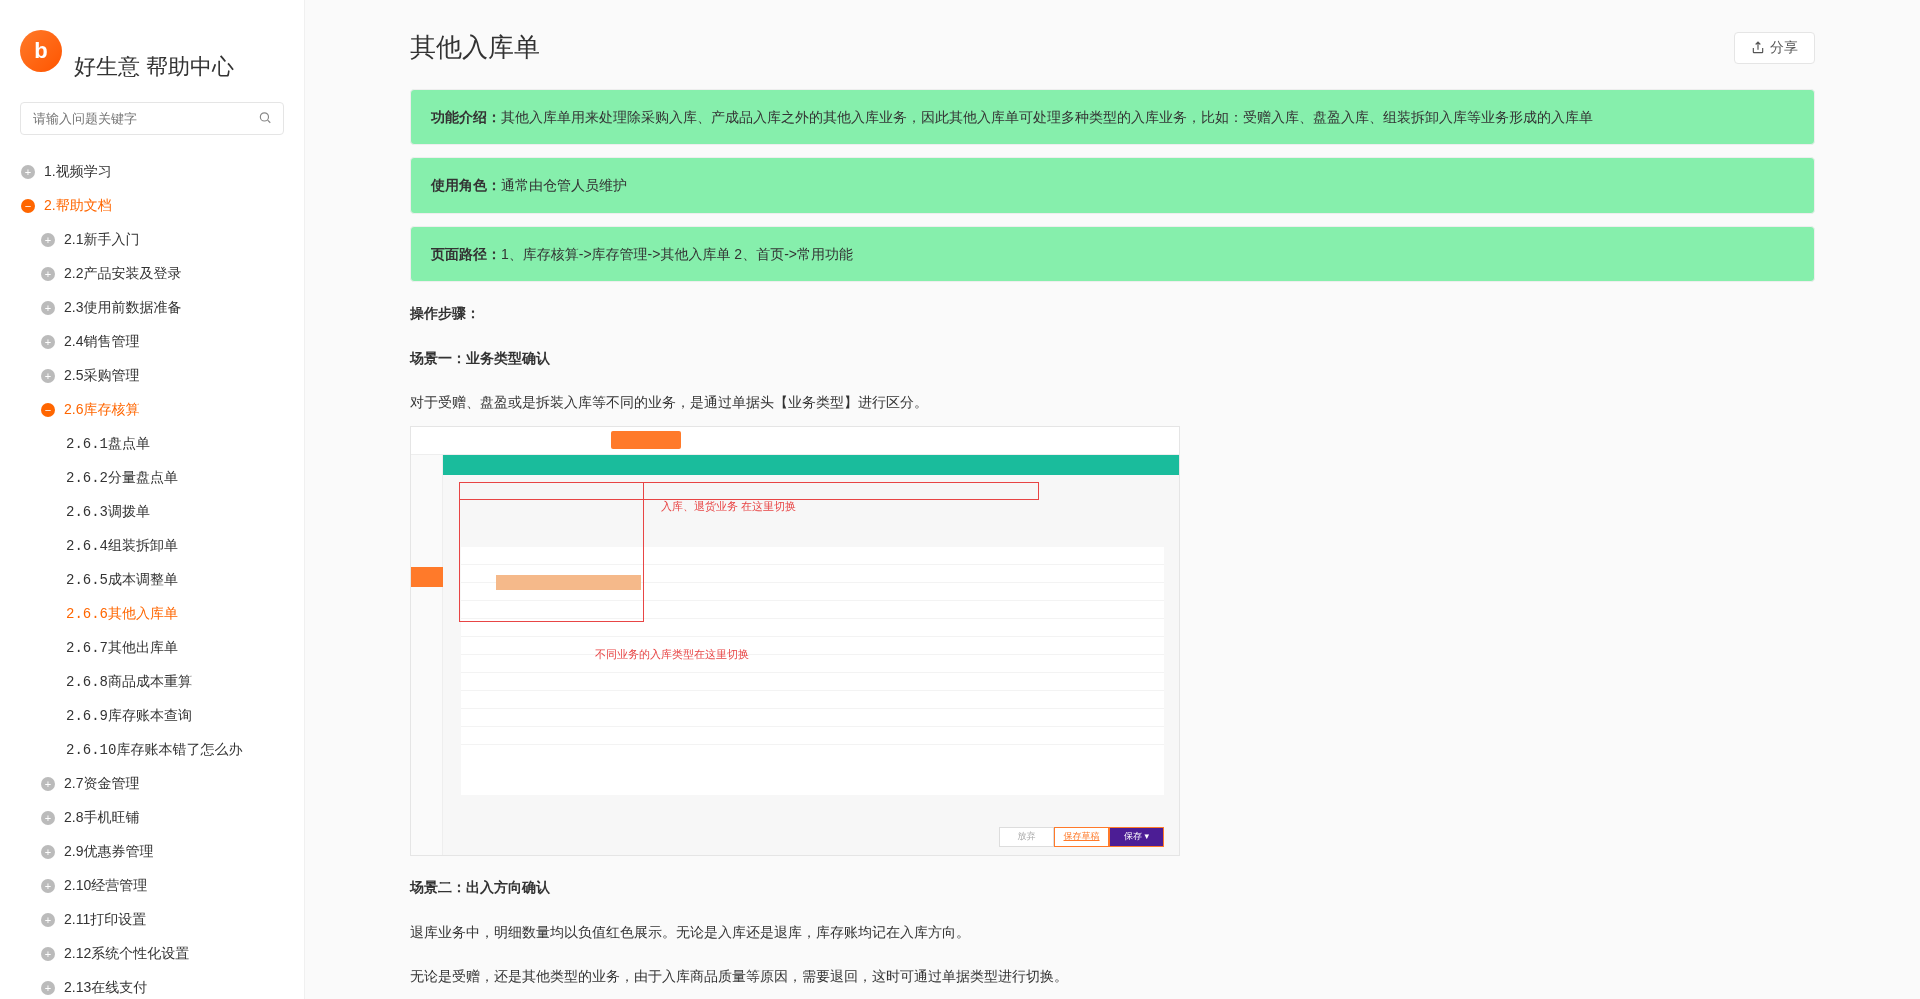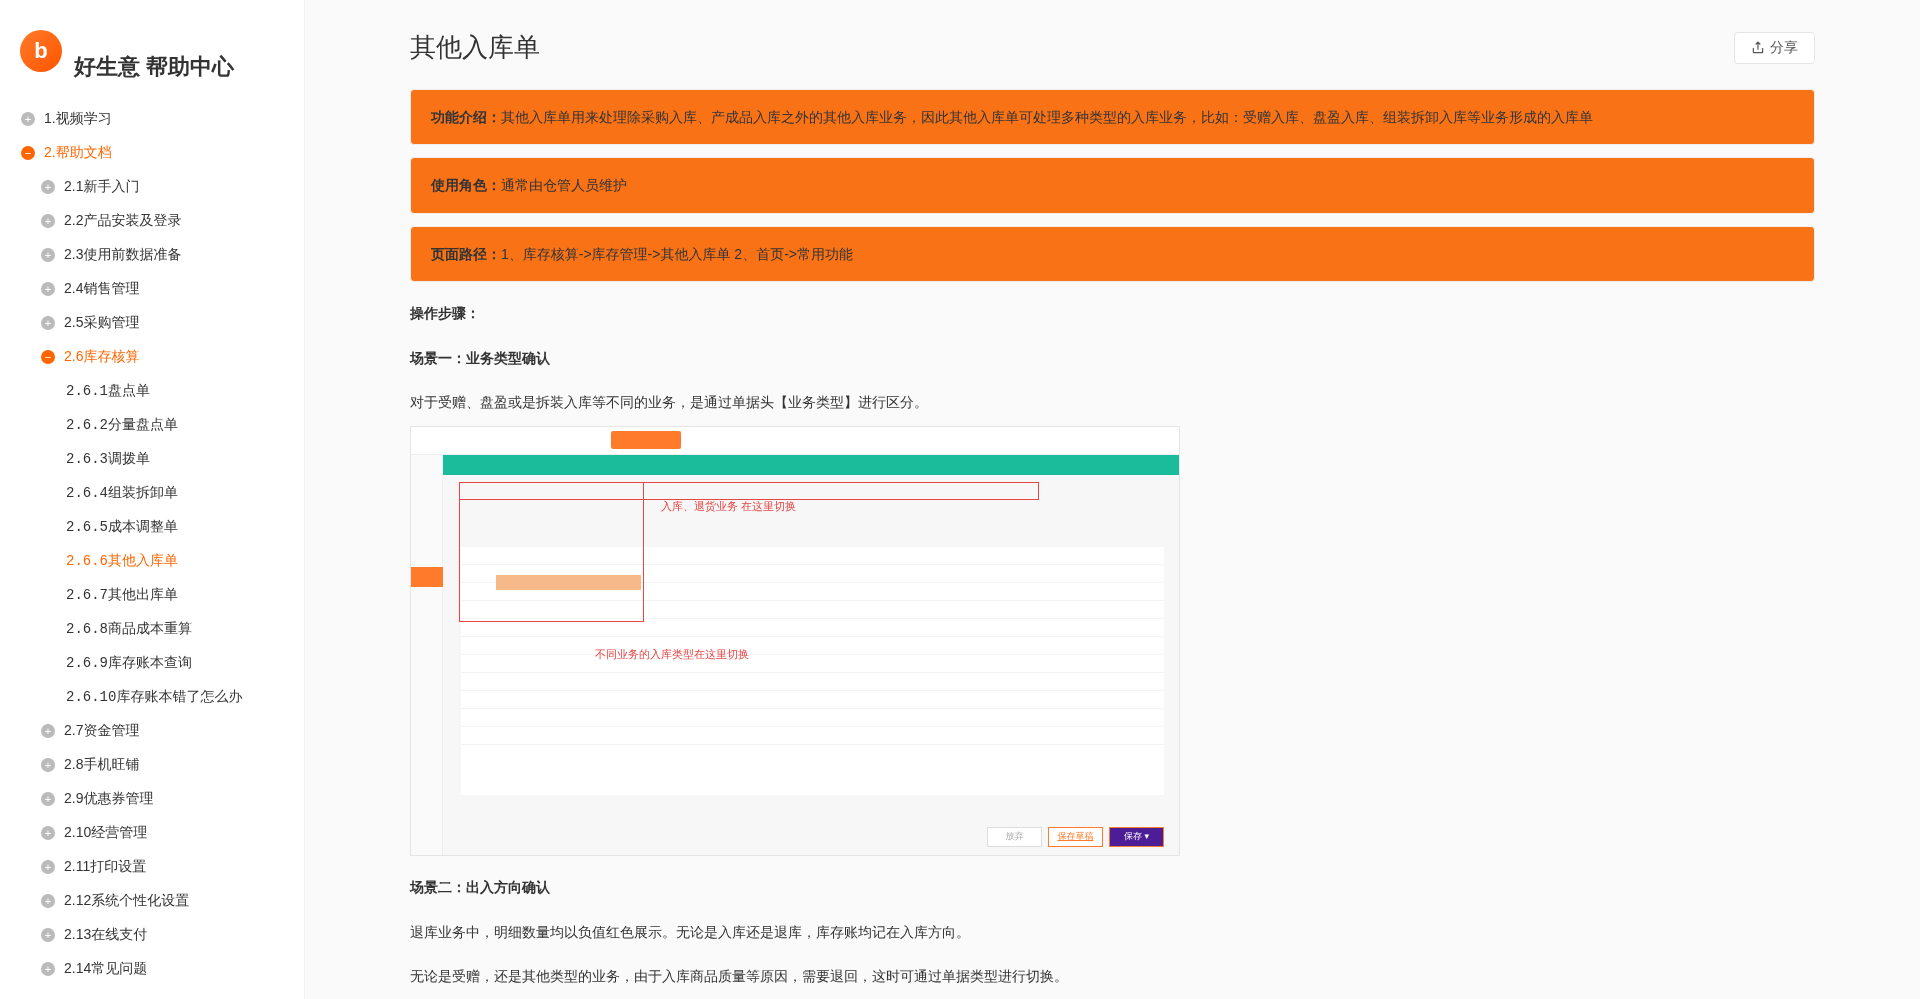--- a/index.html
+++ b/index.html
@@ -1,65 +1,74 @@
 <!DOCTYPE html>
 <html><head>
 <meta charset="utf-8">
 <style>
 * { margin: 0; padding: 0; box-sizing: border-box; }
 body { font-family: "Microsoft YaHei", Arial, sans-serif; font-size: 14px; color: #333; background: #fff; }
 .container { display: flex; min-height: 100vh; }
 .sidebar { width: 305px; padding: 20px; border-right: 1px solid #f0f0f0; background: #fff; }
 .logo-area { display: flex; align-items: center; margin-bottom: 20px; }
 .logo { width: 42px; height: 42px; border-radius: 50%; background: linear-gradient(135deg, #ff7a2a, #ff5500); display: flex; align-items: center; justify-content: center; color: #fff; font-weight: bold; font-size: 22px; margin-right: 12px; }
-.logo-title { font-size: 22px; color: #333; font-weight: 700; margin-top: 32px; }
+.logo-title { font-size: 22px; color: #333; font-weight: 400; margin-top: 32px; }
 .search-box { position: relative; margin-bottom: 20px; }
 .search-input { width: 100%; padding: 8px 36px 8px 12px; border: 1px solid #e5e5e5; border-radius: 4px; font-size: 13px; outline: none; }
 .search-icn { position: absolute; right: 12px; top: 50%; transform: translateY(-50%); color: #888; }
 .nav-item { display: flex; align-items: center; padding: 8px 0; cursor: pointer; color: #333; }
 .nav-item.lvl1 { font-weight: 500; }
 .nav-item.lvl2 { padding-left: 20px; }
 .nav-item.lvl3 { padding-left: 46px; font-size: 14px; font-family: Liberation Mono, monospace; }
 .nav-item.active { color: #ff6600; }
 .nav-icon { width: 16px; height: 16px; margin-right: 8px; display: inline-flex; align-items: center; justify-content: center; }
 .plus-c, .minus-c { width: 14px; height: 14px; border-radius: 50%; display: flex; align-items: center; justify-content: center; color: #fff; font-size: 11px; line-height: 1; }
 .plus-c { background: #bbb; }
 .minus-c { background: #ff6600; }
 .main { flex: 1; background: #fafafa; padding: 30px 105px; }
 .page-header { display: flex; justify-content: space-between; align-items: center; margin-bottom: 24px; }
 .page-title { font-size: 26px; font-weight: 500; color: #333; }
 .share-btn { border: 1px solid #e5e5e5; background: #fff; border-radius: 4px; padding: 6px 16px; font-size: 14px; color: #555; cursor: pointer; display: flex; align-items: center; gap: 5px; margin-left: 12px; }
-.alert-box { border: 1px solid #eee; border-radius: 4px; background: #f97316; padding: 16px 20px; margin-bottom: 12px; font-size: 14px; line-height: 1.6; }
+.alert-box { border: 1px solid #eee; border-radius: 4px; background: #86efac; padding: 16px 20px; margin-bottom: 12px; font-size: 14px; line-height: 1.6; }
 .alert-box b { font-weight: 600; }
 .section-text { margin: 18px 0 10px; font-size: 14px; line-height: 1.9; }
 .section-text.strong { font-weight: 600; }
 .img-placeholder { width: 770px; height: 430px; background: #f7f7f7; border: 1px solid #e5e5e5; margin: 8px 0 4px; display: flex; align-items: center; justify-content: center; color: #aaa; font-size: 12px; position: relative; overflow: hidden; }
 .img-inner { position: absolute; inset: 0; }
 .fake-topbar { position: absolute; top:0; left:0; right:0; height: 28px; background: #fff; border-bottom: 1px solid #eee; }
 .fake-orange-btn { position: absolute; top: 4px; left: 200px; width: 70px; height: 18px; background: #ff7a2a; border-radius: 2px; }
 .fake-tealbar { position: absolute; top: 28px; left: 32px; right: 0; height: 20px; background: #1abc9c; }
 .fake-sidebar { position: absolute; top: 28px; left: 0; width: 32px; bottom: 0; background: #fafafa; border-right: 1px solid #eee; }
 .fake-side-active { position: absolute; top: 140px; left: 0; width: 32px; height: 20px; background: #ff7a2a; }
 .fake-redbox { position: absolute; border: 1.5px solid #e84545; }
 .fake-redtxt { position: absolute; color: #e84545; font-size: 11px; }
 .fake-table { position: absolute; left: 50px; right: 15px; top: 120px; bottom: 60px; background: #fff; }
 .fake-row { height: 18px; border-bottom: 1px solid #f3f3f3; }
 .fake-hl { position: absolute; top: 148px; left: 85px; width: 145px; height: 15px; background: #f5b98a; }
-.fake-footer-btns { position: absolute; bottom: 8px; right: 15px; display: flex; gap: 6px; }
+.fake-footer-btns { position: absolute; bottom: 8px; right: 15px; display: flex; }
 .fbtn { width: 55px; height: 20px; border: 1px solid #ddd; background: #fff; font-size: 9px; display:flex; align-items:center; justify-content:center; }
 .fbtn.ornj { background: #4c1d95; border-color: #ff7a2a; color: #fff; }
 </style>
 </head>
 <body>
 
 <div class="container">
   <aside class="sidebar">
     <div class="logo-area">
       <div class="logo">b</div>
       <div class="logo-title">好生意 帮助中心</div>
+    </div>
+    <div class="search-box">
+      <input class="search-input" placeholder="请输入问题关键字" style="">
+      <span class="search-icn">
+        <svg width="14" height="14" viewBox="0 0 24 24" fill="none" stroke="currentColor" stroke-width="2">
+            <circle cx="11" cy="11" r="7"></circle>
+            <line x1="21" y1="21" x2="16.5" y2="16.5"></line>
+          </svg>
+      </span>
     </div>
 
     <div class="nav-item lvl1">
         <span class="nav-icon">
           <span class="plus-c">+</span>
         </span>
         <span>1.视频学习</span>
       </div>
     <div class="nav-item lvl1 active">
         <span class="nav-icon">

